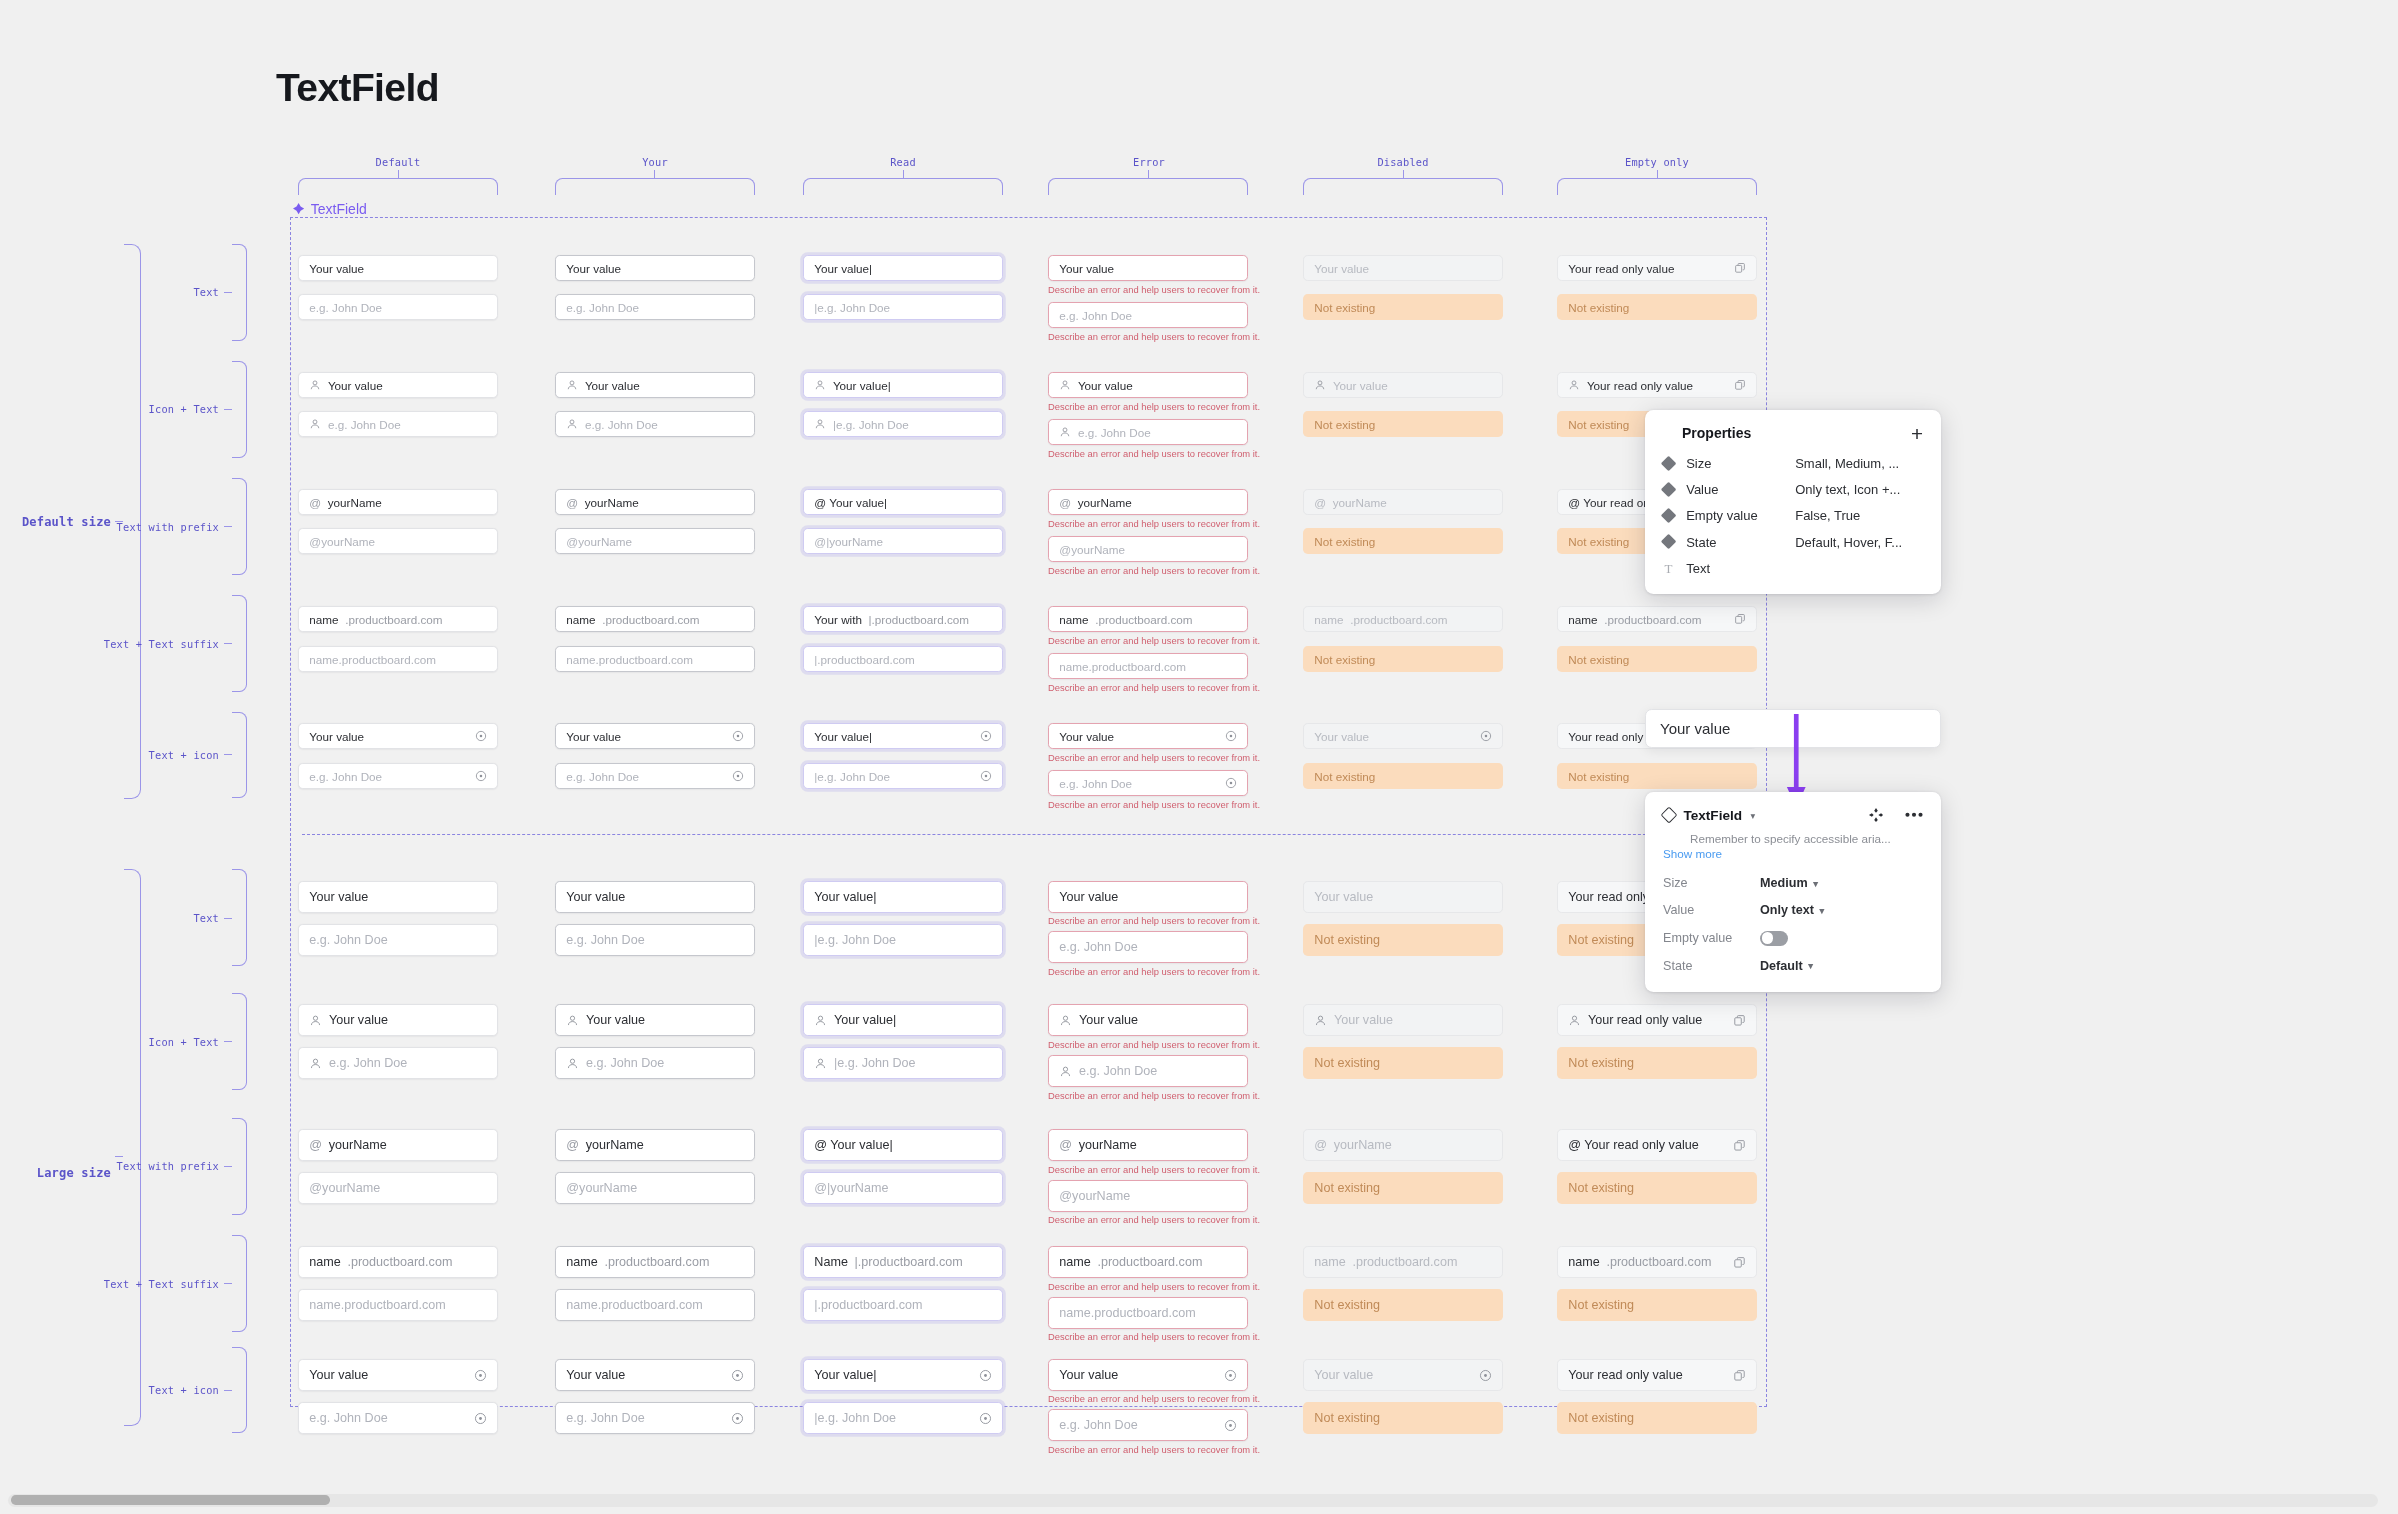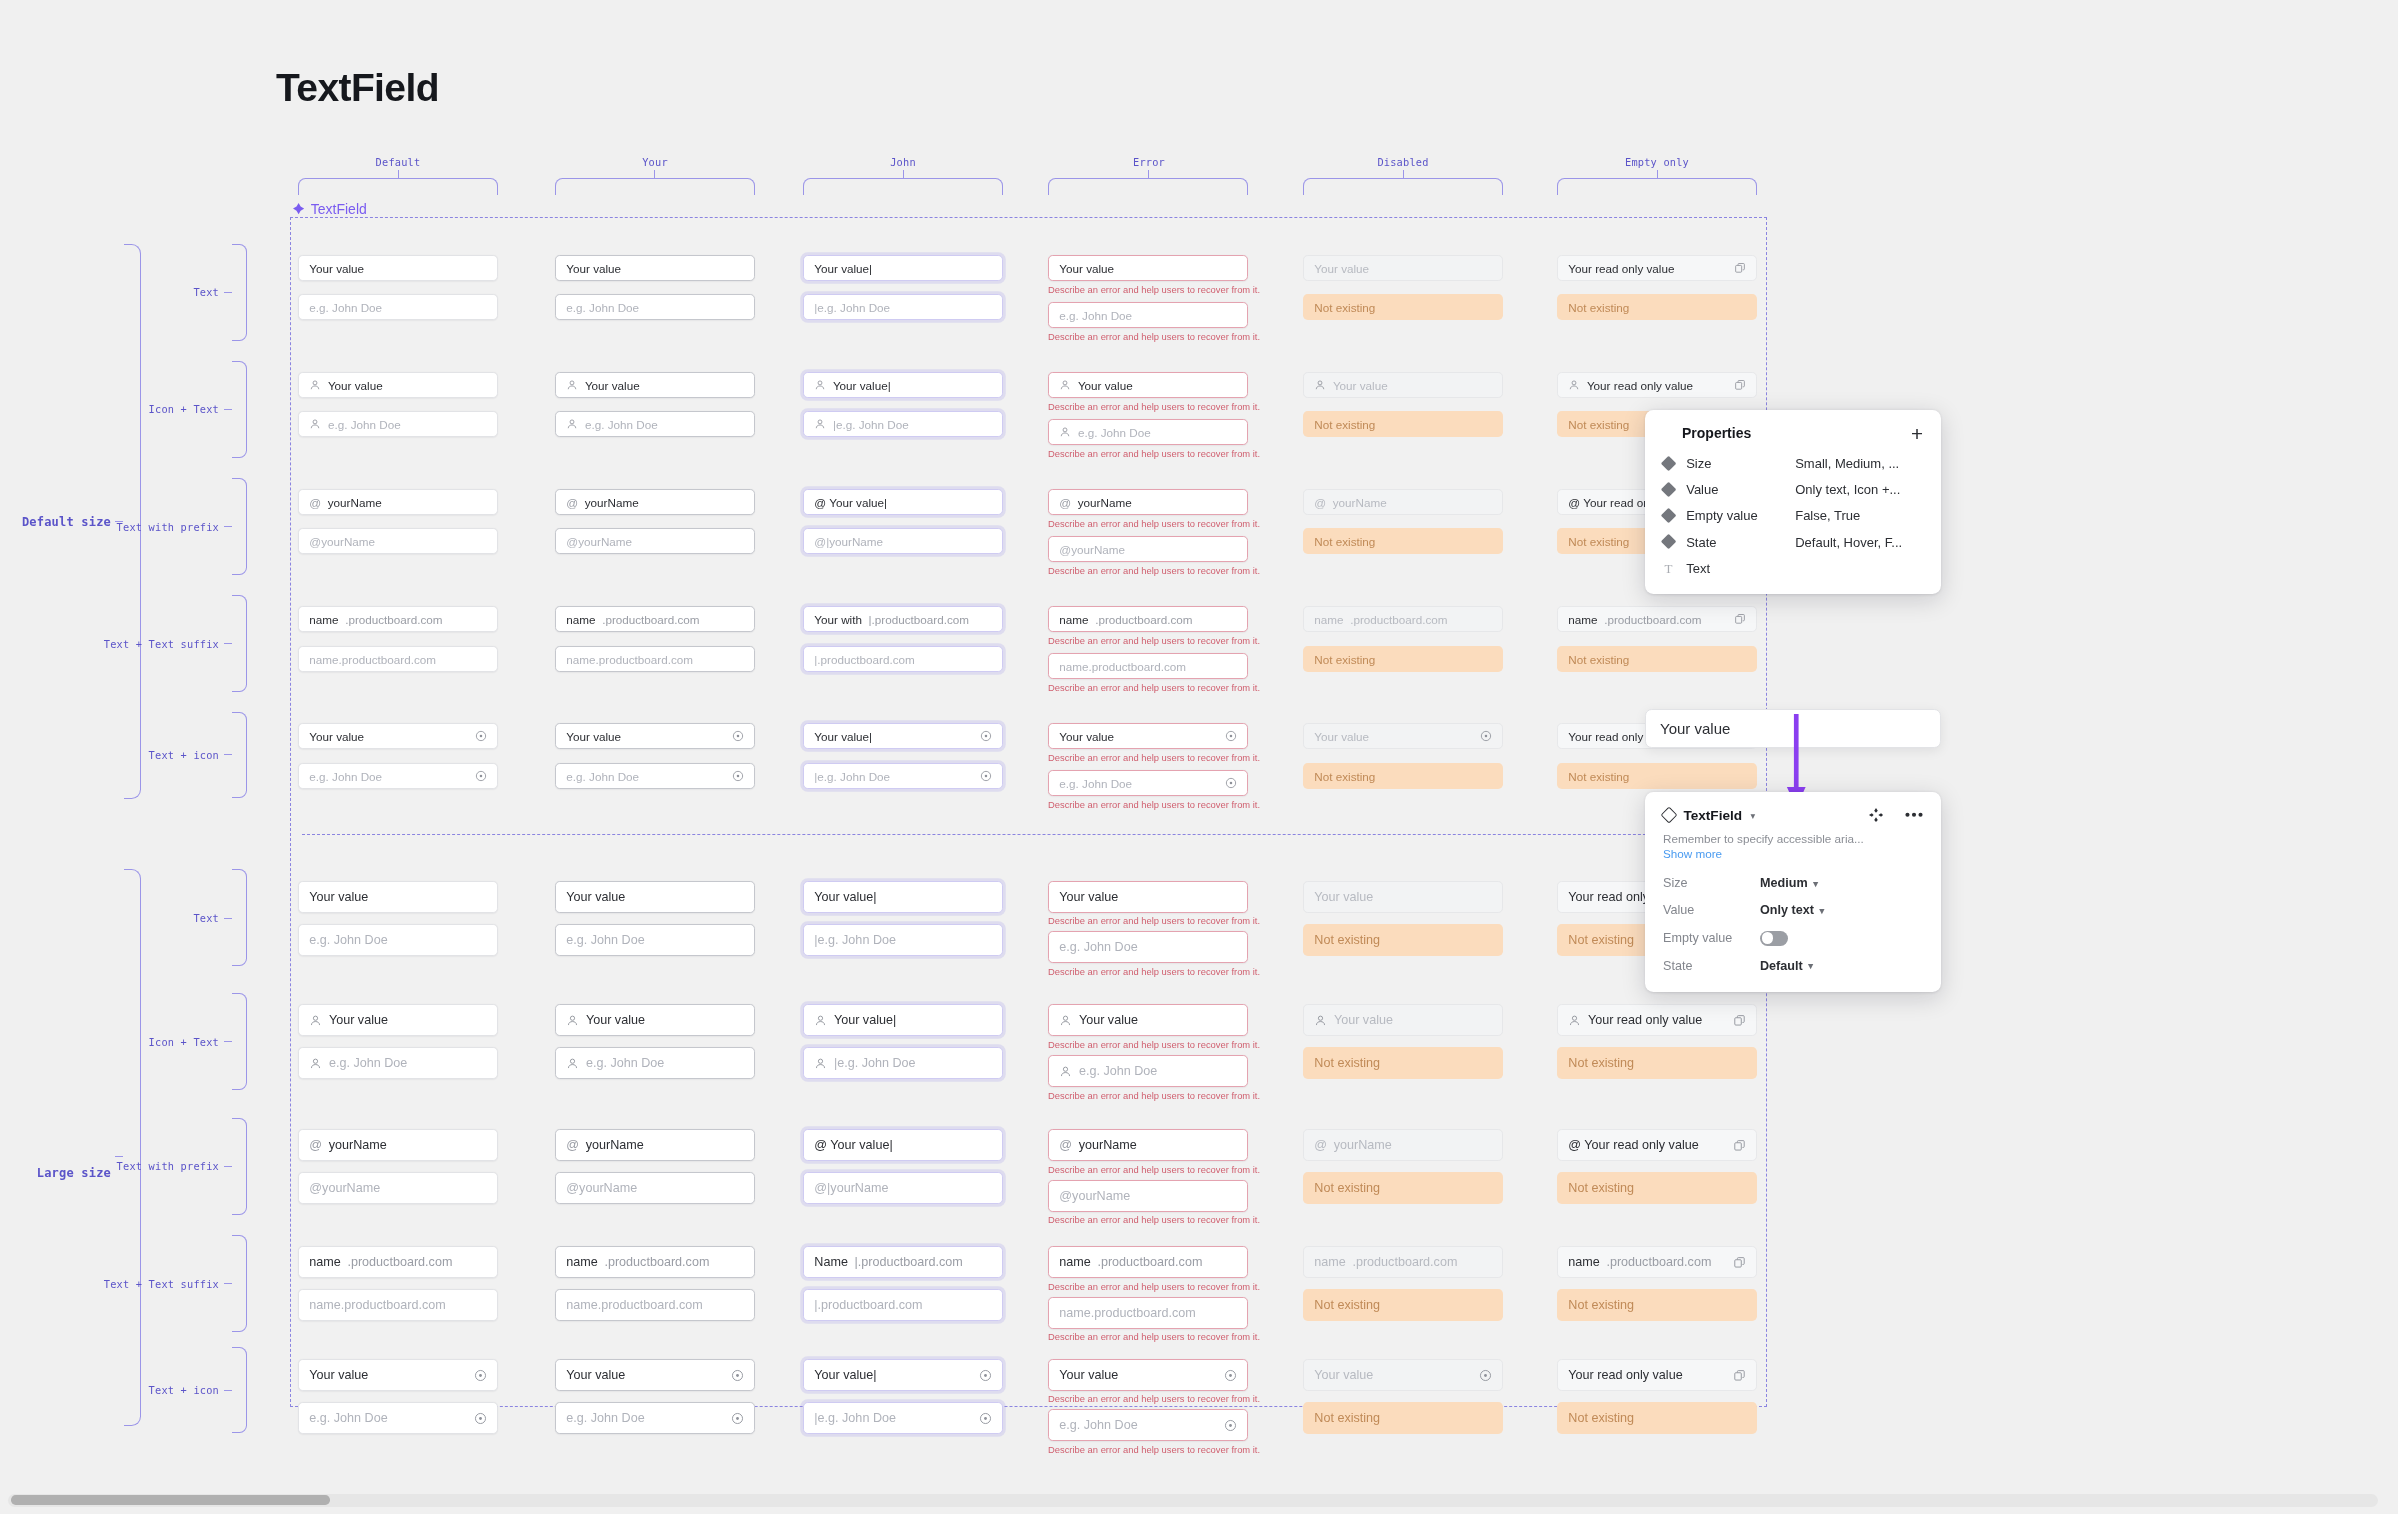--- a/index.html
+++ b/index.html
@@ -149,21 +149,21 @@
     width: 12px; height: 12px; border: 1.6px solid #2c2e33;
     transform: rotate(45deg); border-radius: 1.9px; flex: 0 0 auto;
   }
   .inst-name { font-size: 13.6px; font-weight: bold; color: #16181d; }
   .chev { color: #6c6f76; font-size: 9.4px; }
   .inst-spacer { flex: 1 1 auto; }
   .icon-btn { color: #2c2e33; display: flex; align-items: center; cursor: pointer; }
 
   .inst-desc {
     padding: 5.6px 18px 0 18px; font-size: 11.7px; color: #8b8e95;
-    white-space: nowrap; overflow: hidden; text-overflow: ellipsis;
+    white-space: nowrap; overflow: hidden; text-overflow: ellipsis; margin-left: 27px;
   }
   .show-more {
     padding: 1.9px 18px 9.4px 18px; font-size: 11.7px; color: #4a9bf0; cursor: pointer;
   }
   .inst-row {
     display: flex; align-items: center; padding: 6.6px 18px; font-size: 12.6px;
   }
   .inst-label { width: 97px; flex: 0 0 auto; color: #83868d; }
   .inst-value { color: #2c2e33; font-weight: bold; display: flex; align-items: center; gap: 5.6px; }
   .toggle {
@@ -203,21 +203,21 @@
 
   <div class="page-title">TextField</div>
 
   <div id="col-annos">
       <div class="col-label anno" style="left:398px; top:156px;">Default</div>
       <div class="col-tick" style="left:398px; top:170px;"></div>
       <div class="col-bracket" style="left:298px; top:178px; width:200px;"></div>
       <div class="col-label anno" style="left:655px; top:156px;">Your</div>
       <div class="col-tick" style="left:654px; top:170px;"></div>
       <div class="col-bracket" style="left:555px; top:178px; width:200px;"></div>
-      <div class="col-label anno" style="left:903px; top:156px;">John</div>
+      <div class="col-label anno" style="left:903px; top:156px;">Read</div>
       <div class="col-tick" style="left:903px; top:170px;"></div>
       <div class="col-bracket" style="left:803px; top:178px; width:200px;"></div>
       <div class="col-label anno" style="left:1149px; top:156px;">Error</div>
       <div class="col-tick" style="left:1148px; top:170px;"></div>
       <div class="col-bracket" style="left:1048px; top:178px; width:200px;"></div>
       <div class="col-label anno" style="left:1403px; top:156px;">Disabled</div>
       <div class="col-tick" style="left:1403px; top:170px;"></div>
       <div class="col-bracket" style="left:1303px; top:178px; width:200px;"></div>
       <div class="col-label anno" style="left:1657px; top:156px;">Empty only</div>
       <div class="col-tick" style="left:1657px; top:170px;"></div>

